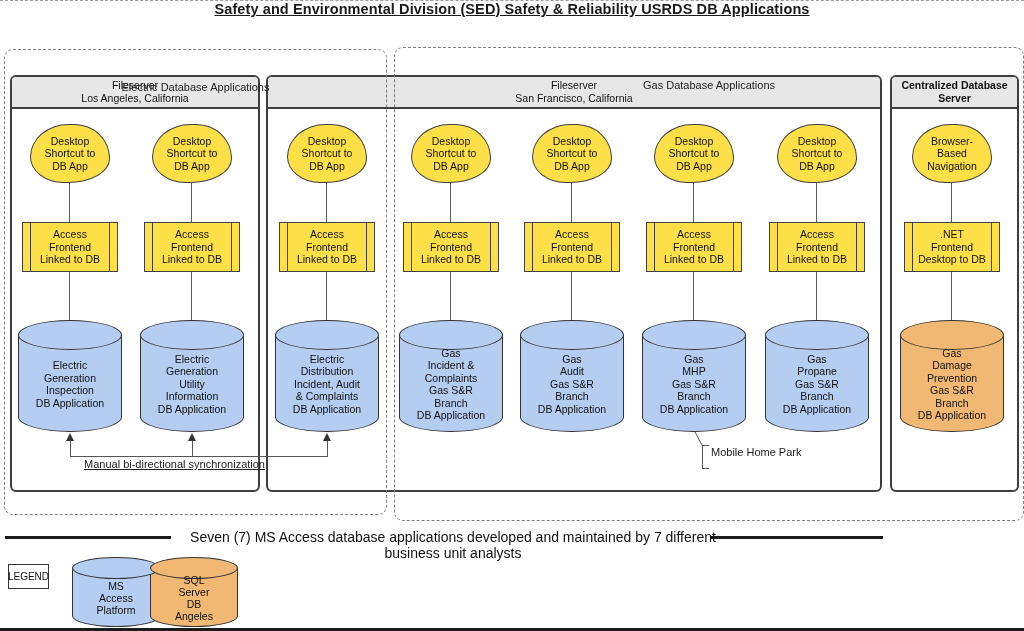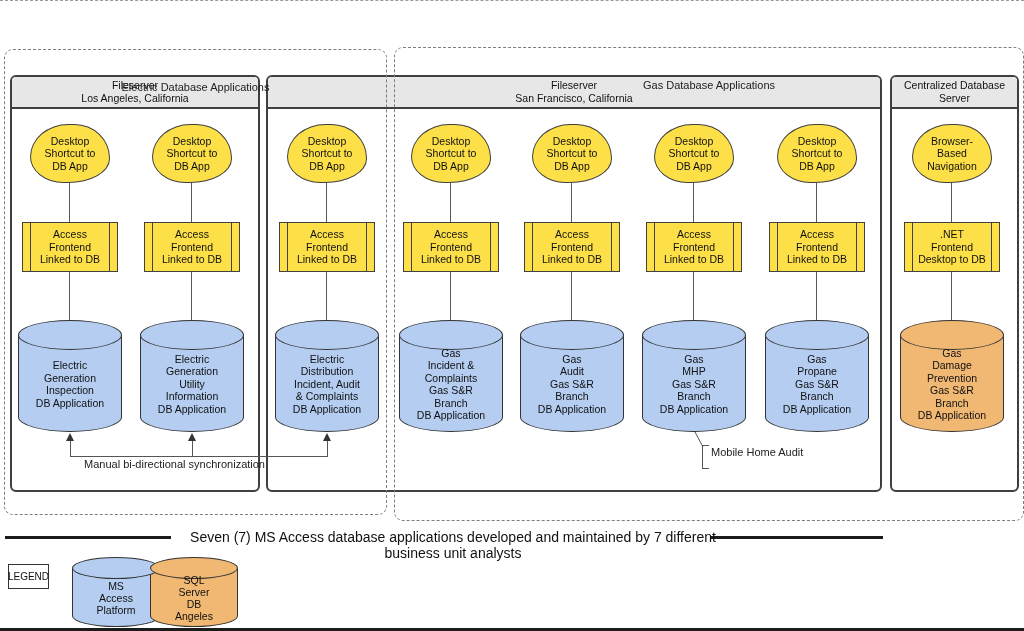--- a/index.html
+++ b/index.html
@@ -21,21 +21,21 @@
   #group-electric { left:4px; top:49px; width:381px; height:464px; }
   #group-gas { left:394px; top:47px; width:628px; height:472px; }
 
   
   .server { position:absolute; top:75px; height:413px; background:#fff; border:2px solid #3f3f3f; border-radius:6px; z-index:1; }
   .server-header { height:30px; background:#e7e7e7; border-bottom:2px solid #3f3f3f; border-radius:4px 4px 0 0;
                    display:flex; align-items:center; justify-content:center; text-align:center;
                    font-size:10.5px; line-height:1.25; color:#111; }
   #server-la { left:10px; width:246px; }
   #server-sf { left:266px; width:612px; }
-  #server-cdb { left:890px; width:125px; }
+  #server-cdb { left:890px; width:125px;font-weight:bold; }
 
   
   .column { position:absolute; top:124px; width:110px; height:308px; z-index:3; }
   .shape { box-sizing:border-box; position:absolute; background:#fde047; border:1.5px solid #404040;
            display:flex; align-items:center; justify-content:center; text-align:center;
            font-size:10.5px; line-height:12.5px; color:#111; }
   .ellipse { left:15px; top:0; width:80px; height:59px;
              border-radius:52% 48% 57% 45% / 60% 62% 44% 48%; }
   .frontend { left:7px; top:98px; width:96px; height:50px; }
   .frontend::before, .frontend::after { content:""; position:absolute; top:0; bottom:0; width:1px; background:#404040; }
@@ -55,21 +55,21 @@
                 display:flex; align-items:center; justify-content:center; text-align:center;
                 font-size:10.5px; line-height:12.5px; color:#111; }
   .access .cyl-top, .access .cyl-bottom, .access .cyl-body { background:#b4cdf1; }
   .sql .cyl-top,    .sql .cyl-bottom,    .sql .cyl-body    { background:#f0b873; }
 
   
   .sync-hline { position:absolute; left:70px; top:456px; width:258px; height:1px; background:#555; z-index:6; }
   .sync-stub  { position:absolute; top:441px; width:1px; height:16px; background:#555; z-index:6; }
   .arrow-up   { position:absolute; top:433px; width:0; height:0; z-index:6;
                 border-left:4px solid transparent; border-right:4px solid transparent; border-bottom:8px solid #333; }
-  .sync-text  { position:absolute; left:84px; top:458px; font-size:11px; color:#222; z-index:6; }
+  .sync-text  { position:absolute; left:84px; top:458px; font-size:11px; color:#222; z-index:6;text-decoration:underline; }
 
   
   .mhp-diag { position:absolute; left:692px; top:431px; z-index:6; }
   .mhp-bracket { position:absolute; left:702px; top:445px; width:6px; height:22px;
                  border-left:1px solid #555; border-top:1px solid #555; border-bottom:1px solid #555; z-index:6; }
   .mhp-text { position:absolute; left:711px; top:446px; font-size:11px; color:#222; z-index:6; }
 
   
   .note-line { position:absolute; top:536px; height:3px; background:#1c1c1c; }
   .note-line.left  { left:5px;  width:166px; }
@@ -88,20 +88,21 @@
   #legend-access { left:72px; }
   #legend-sql   { left:150px; }
 </style>
 </head>
 <body>
 
 <div id="canvas">
 
   <div class="top-rule"></div>
 
+  <div class="title">Safety and Environmental Division (SED) Safety &amp; Reliability USRDS DB Applications</div>
 
   <div class="server" id="server-la">
     <div class="server-header ml">Fileserver
 Los Angeles, California</div>
   </div>
   <div class="server" id="server-sf">
     <div class="server-header ml">Fileserver
 San Francisco, California</div>
   </div>
   <div class="server" id="server-cdb">
@@ -323,21 +324,21 @@
   <div class="sync-stub" style="left:327px"></div>
   <div class="arrow-up" style="left:66px"></div>
   <div class="arrow-up" style="left:188px"></div>
   <div class="arrow-up" style="left:323px"></div>
   <div class="sync-text">Manual bi-directional synchronization</div>
 
   <svg class="mhp-diag" width="14" height="17">
     <line x1="3" y1="1" x2="11" y2="16" stroke="#555" stroke-width="1"></line>
   </svg>
   <div class="mhp-bracket"></div>
-  <div class="mhp-text">Mobile Home Audit</div>
+  <div class="mhp-text">Mobile Home Park</div>
 
   <div class="note-line left"></div>
   <div class="note-line right"></div>
   <div class="note-text">Seven (7) MS Access database applications developed and maintained by 7 different business unit analysts</div>
 
   <div class="legend-box">
       <span>LEGEND</span>
     </div>
   <div class="legend-cyl cylinder access" id="legend-access" style="top:557px;left:72px">
     <div class="cyl-bottom"></div>

